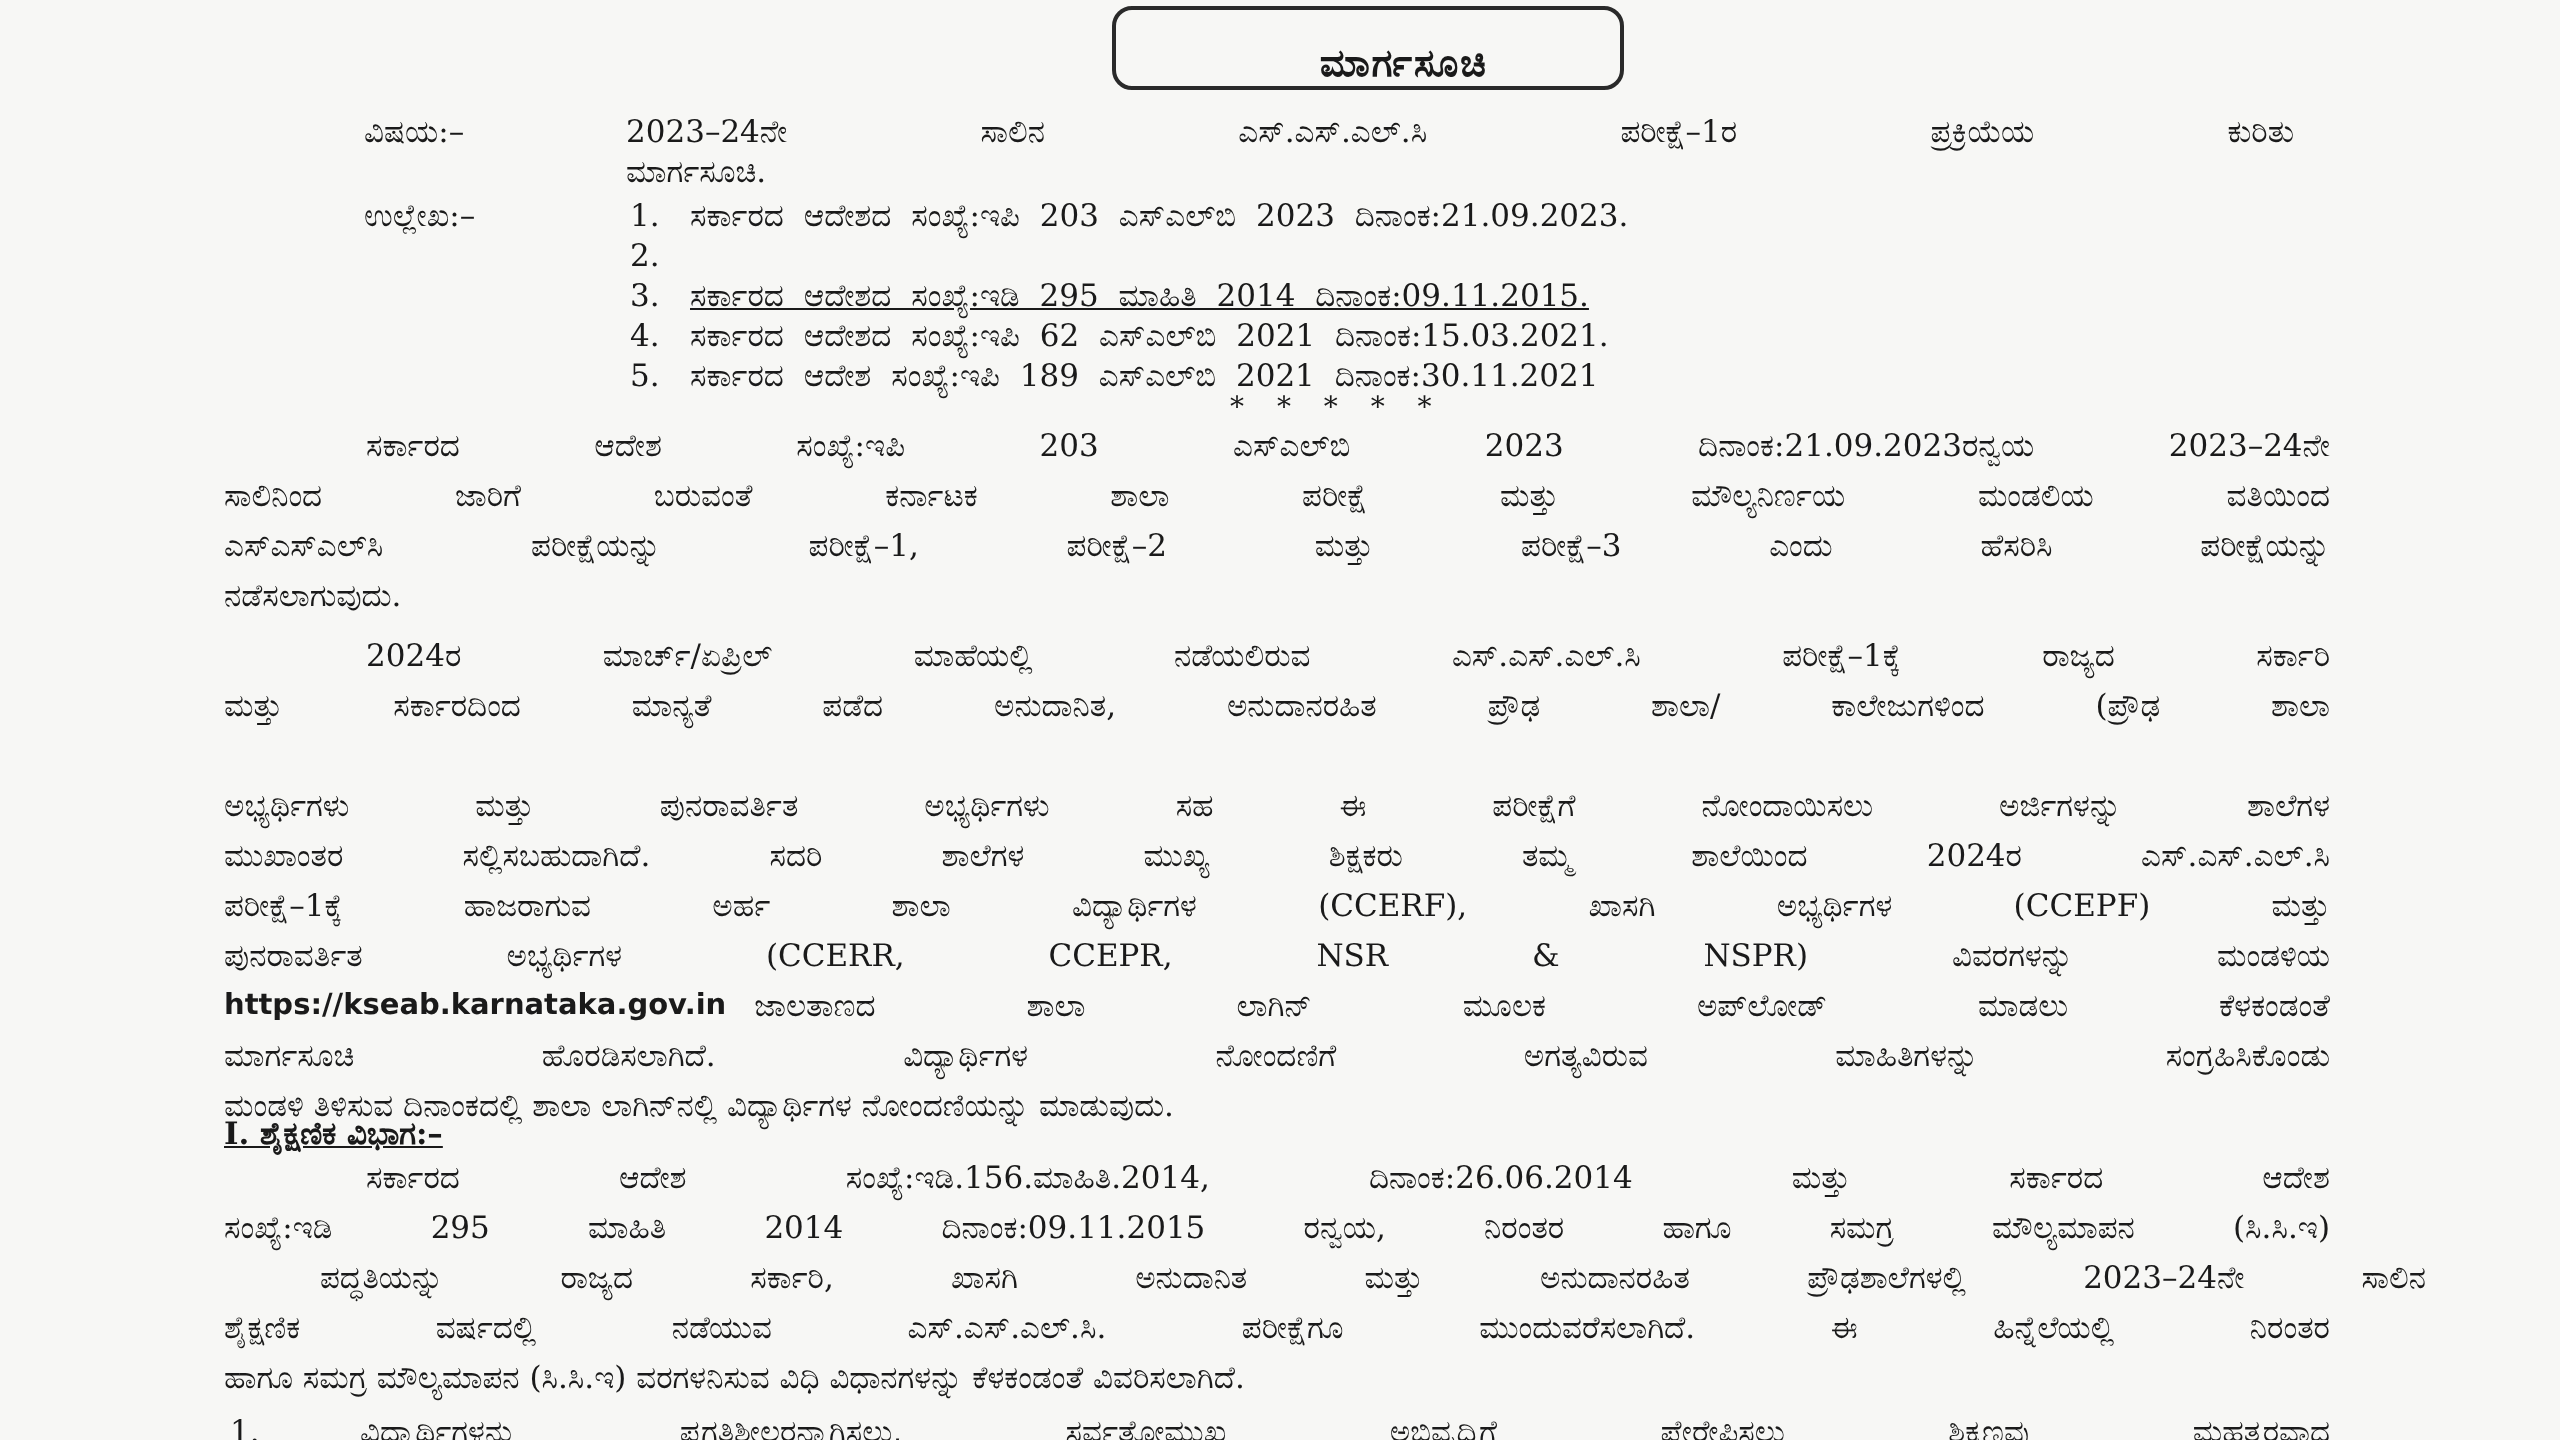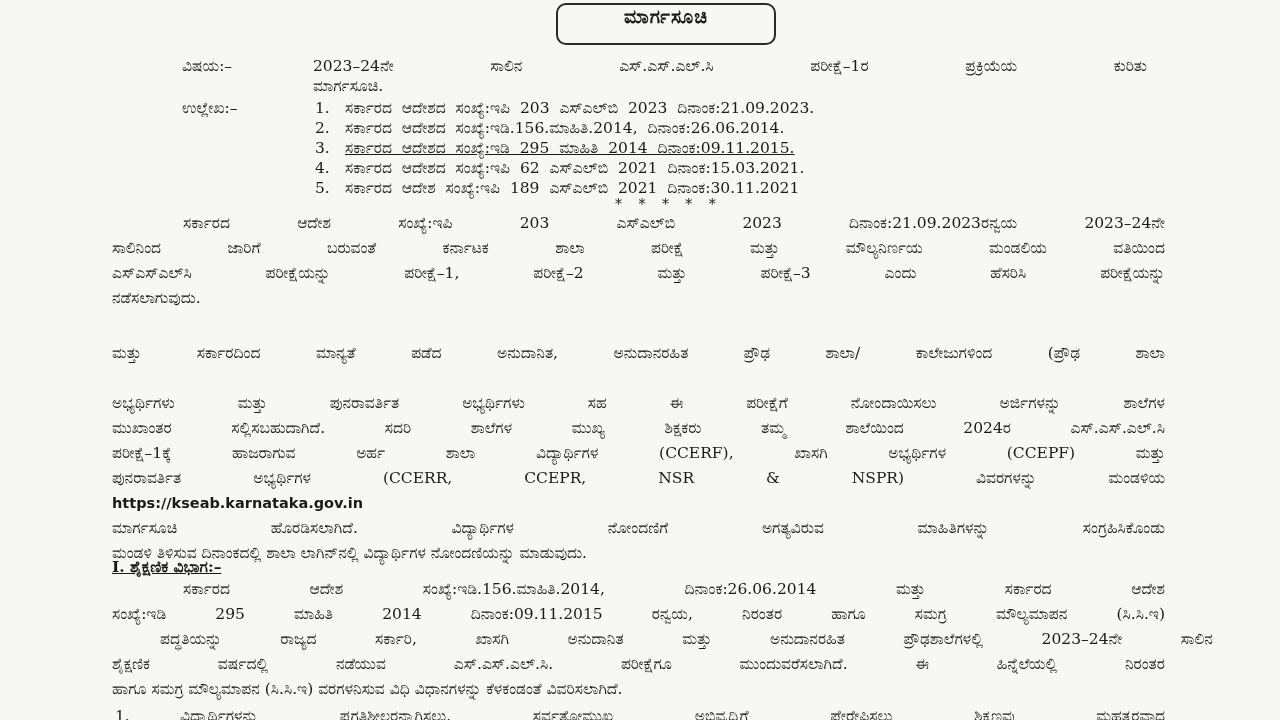--- a/index.html
+++ b/index.html
@@ -7,22 +7,22 @@
     width: 1280px; height: 720px; overflow: hidden;
     background: #f7f7f5;
     font-family: "DejaVu Serif", "Liberation Serif", serif;
     color: #1a1a1a;
     position: relative;
   }
   .page { position: absolute; left: 0; top: 0; width: 1280px; height: 720px; }
   .title-box {
     position: absolute; left: 556px; top: 3px; width: 216px; height: 38px;
     border: 2px solid #2a2a2a; border-radius: 10px;
-    display: flex; align-items: flex-start; justify-content: center;
-    font-size: 19px; font-weight: bold; letter-spacing: 1px;
+    display: flex; align-items: flex-end; justify-content: center;
+    font-size: 19px; font-weight: bold; letter-spacing: 1px; padding-left: 36px;
   }
   .line {
     position: absolute; font-size: 15.5px; line-height: 20px; white-space: nowrap;
   }
   .jline {
     position: absolute; font-size: 15.5px; line-height: 20px;
     text-align: justify; text-align-last: justify; white-space: normal; overflow: hidden; height: 22px;
   }
   .label { position: absolute; font-size: 15.5px; line-height: 20px; }
   .stars { position: absolute; left: 615px; top: 196px; font-size: 14px; letter-spacing: 6px; }
@@ -42,42 +42,43 @@
   </div>
 
   <div class="label" style="left:182px; top:56px;">ವಿಷಯ:–</div>
   <div class="jline" style="left:313px; top:56px; width:834px;">2023–24ನೇ ಸಾಲಿನ ಎಸ್.ಎಸ್.ಎಲ್.ಸಿ ಪರೀಕ್ಷೆ–1ರ ಪ್ರಕ್ರಿಯೆಯ ಕುರಿತು</div>
   <div class="line" style="left:313px; top:76px;">ಮಾರ್ಗಸೂಚಿ.</div>
 
   <div class="label" style="left:182px; top:98px;">ಉಲ್ಲೇಖ:–</div>
   <div class="line" style="left:315px; top:98px;">1.</div>
   <div class="line" style="left:345px; top:98px; word-spacing:5px;">ಸರ್ಕಾರದ ಆದೇಶದ ಸಂಖ್ಯೆ:ಇಪಿ 203 ಎಸ್‌ಎಲ್‌ಬಿ 2023 ದಿನಾಂಕ:21.09.2023.</div>
   <div class="line" style="left:315px; top:118px;">2.</div>
-  <div class="line" style="left:345px; top:118px; word-spacing:5px;">ಸರ್ಕಾರದ ಆದೇಶದ ಸಂಖ್ಯೆ:ಇಡಿ.156.ಮಾಹಿತಿ.2014, ದಿನಾಂಕ:26.06.2014.</div>
   <div class="line" style="left:315px; top:138px;">3.</div>
   <div class="line" style="left:345px; top:138px; word-spacing:5px;text-decoration:underline;">ಸರ್ಕಾರದ ಆದೇಶದ ಸಂಖ್ಯೆ:ಇಡಿ 295 ಮಾಹಿತಿ 2014 ದಿನಾಂಕ:09.11.2015.</div>
   <div class="line" style="left:315px; top:158px;">4.</div>
   <div class="line" style="left:345px; top:158px; word-spacing:5px;">ಸರ್ಕಾರದ ಆದೇಶದ ಸಂಖ್ಯೆ:ಇಪಿ 62 ಎಸ್‌ಎಲ್‌ಬಿ 2021 ದಿನಾಂಕ:15.03.2021.</div>
   <div class="line" style="left:315px; top:178px;">5.</div>
   <div class="line" style="left:345px; top:178px; word-spacing:5px;">ಸರ್ಕಾರದ ಆದೇಶ ಸಂಖ್ಯೆ:ಇಪಿ 189 ಎಸ್‌ಎಲ್‌ಬಿ 2021 ದಿನಾಂಕ:30.11.2021</div>
 
   <div class="stars">* * * * *</div>
 
   <div class="jline" style="left:183px; top:213px; width:982px;">ಸರ್ಕಾರದ ಆದೇಶ ಸಂಖ್ಯೆ:ಇಪಿ 203 ಎಸ್‌ಎಲ್‌ಬಿ 2023 ದಿನಾಂಕ:21.09.2023ರನ್ವಯ 2023–24ನೇ</div>
   <div class="jline" style="left:112px; top:238px; width:1053px;">ಸಾಲಿನಿಂದ ಜಾರಿಗೆ ಬರುವಂತೆ ಕರ್ನಾಟಕ ಶಾಲಾ ಪರೀಕ್ಷೆ ಮತ್ತು ಮೌಲ್ಯನಿರ್ಣಯ ಮಂಡಲಿಯ ವತಿಯಿಂದ</div>
   <div class="jline" style="left:112px; top:263px; width:1053px;">ಎಸ್‌ಎಸ್‌ಎಲ್‌ಸಿ ಪರೀಕ್ಷೆಯನ್ನು ಪರೀಕ್ಷೆ–1, ಪರೀಕ್ಷೆ–2 ಮತ್ತು ಪರೀಕ್ಷೆ–3 ಎಂದು ಹೆಸರಿಸಿ ಪರೀಕ್ಷೆಯನ್ನು</div>
   <div class="line" style="left:112px; top:288px;">ನಡೆಸಲಾಗುವುದು.</div>
 
+  <div class="jline" style="left:183px; top:318px; width:982px;">2024ರ ಮಾರ್ಚ್/ಏಪ್ರಿಲ್ ಮಾಹೆಯಲ್ಲಿ ನಡೆಯಲಿರುವ ಎಸ್.ಎಸ್.ಎಲ್.ಸಿ ಪರೀಕ್ಷೆ–1ಕ್ಕೆ ರಾಜ್ಯದ ಸರ್ಕಾರಿ</div>
   <div class="jline" style="left:112px; top:343px; width:1053px;">ಮತ್ತು ಸರ್ಕಾರದಿಂದ ಮಾನ್ಯತೆ ಪಡೆದ ಅನುದಾನಿತ, ಅನುದಾನರಹಿತ ಪ್ರೌಢ ಶಾಲಾ/ ಕಾಲೇಜುಗಳಿಂದ (ಪ್ರೌಢ ಶಾಲಾ</div>
   <div class="jline" style="left:112px; top:393px; width:1053px;">ಅಭ್ಯರ್ಥಿಗಳು ಮತ್ತು ಪುನರಾವರ್ತಿತ ಅಭ್ಯರ್ಥಿಗಳು ಸಹ ಈ ಪರೀಕ್ಷೆಗೆ ನೋಂದಾಯಿಸಲು ಅರ್ಜಿಗಳನ್ನು ಶಾಲೆಗಳ</div>
   <div class="jline" style="left:112px; top:418px; width:1053px;">ಮುಖಾಂತರ ಸಲ್ಲಿಸಬಹುದಾಗಿದೆ. ಸದರಿ ಶಾಲೆಗಳ ಮುಖ್ಯ ಶಿಕ್ಷಕರು ತಮ್ಮ ಶಾಲೆಯಿಂದ 2024ರ ಎಸ್.ಎಸ್.ಎಲ್.ಸಿ</div>
   <div class="jline" style="left:112px; top:443px; width:1053px;">ಪರೀಕ್ಷೆ–1ಕ್ಕೆ ಹಾಜರಾಗುವ ಅರ್ಹ ಶಾಲಾ ವಿದ್ಯಾರ್ಥಿಗಳ (CCERF), ಖಾಸಗಿ ಅಭ್ಯರ್ಥಿಗಳ (CCEPF) ಮತ್ತು</div>
   <div class="jline" style="left:112px; top:468px; width:1053px;">ಪುನರಾವರ್ತಿತ ಅಭ್ಯರ್ಥಿಗಳ (CCERR, CCEPR, NSR &amp; NSPR) ವಿವರಗಳನ್ನು ಮಂಡಳಿಯ</div>
   <div class="line" style="left:112px; top:493px; width:1053px; display:flex; justify-content:space-between;">
     <span class="url">https://kseab.karnataka.gov.in</span>
+    <span style="flex:1; margin-left:14px; text-align:justify; text-align-last:justify;">ಜಾಲತಾಣದ ಶಾಲಾ ಲಾಗಿನ್ ಮೂಲಕ ಅಪ್‌ಲೋಡ್ ಮಾಡಲು ಕೆಳಕಂಡಂತೆ</span>
   </div>
   <div class="jline" style="left:112px; top:518px; width:1053px;">ಮಾರ್ಗಸೂಚಿ ಹೊರಡಿಸಲಾಗಿದೆ. ವಿದ್ಯಾರ್ಥಿಗಳ ನೋಂದಣಿಗೆ ಅಗತ್ಯವಿರುವ ಮಾಹಿತಿಗಳನ್ನು ಸಂಗ್ರಹಿಸಿಕೊಂಡು</div>
   <div class="line" style="left:112px; top:543px;">ಮಂಡಳಿ ತಿಳಿಸುವ ದಿನಾಂಕದಲ್ಲಿ ಶಾಲಾ ಲಾಗಿನ್‌ನಲ್ಲಿ ವಿದ್ಯಾರ್ಥಿಗಳ ನೋಂದಣಿಯನ್ನು ಮಾಡುವುದು.</div>
 
   <div class="heading">I. ಶೈಕ್ಷಣಿಕ ವಿಭಾಗ:–</div>
 
   <div class="jline" style="left:183px; top:579px; width:982px;">ಸರ್ಕಾರದ ಆದೇಶ ಸಂಖ್ಯೆ:ಇಡಿ.156.ಮಾಹಿತಿ.2014, ದಿನಾಂಕ:26.06.2014 ಮತ್ತು ಸರ್ಕಾರದ ಆದೇಶ</div>
   <div class="jline" style="left:112px; top:604px; width:1053px;">ಸಂಖ್ಯೆ:ಇಡಿ 295 ಮಾಹಿತಿ 2014 ದಿನಾಂಕ:09.11.2015 ರನ್ವಯ, ನಿರಂತರ ಹಾಗೂ ಸಮಗ್ರ ಮೌಲ್ಯಮಾಪನ (ಸಿ.ಸಿ.ಇ)</div>
   <div class="jline" style="left:112px; top:629px; width:1053px;margin-left:48px;">ಪದ್ಧತಿಯನ್ನು ರಾಜ್ಯದ ಸರ್ಕಾರಿ, ಖಾಸಗಿ ಅನುದಾನಿತ ಮತ್ತು ಅನುದಾನರಹಿತ ಪ್ರೌಢಶಾಲೆಗಳಲ್ಲಿ 2023–24ನೇ ಸಾಲಿನ</div>
   <div class="jline" style="left:112px; top:654px; width:1053px;">ಶೈಕ್ಷಣಿಕ ವರ್ಷದಲ್ಲಿ ನಡೆಯುವ ಎಸ್.ಎಸ್.ಎಲ್.ಸಿ. ಪರೀಕ್ಷೆಗೂ ಮುಂದುವರೆಸಲಾಗಿದೆ. ಈ ಹಿನ್ನೆಲೆಯಲ್ಲಿ ನಿರಂತರ</div>

